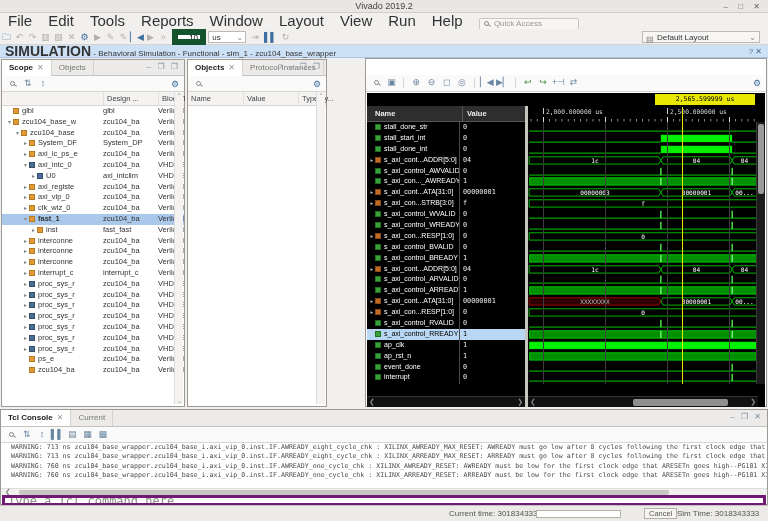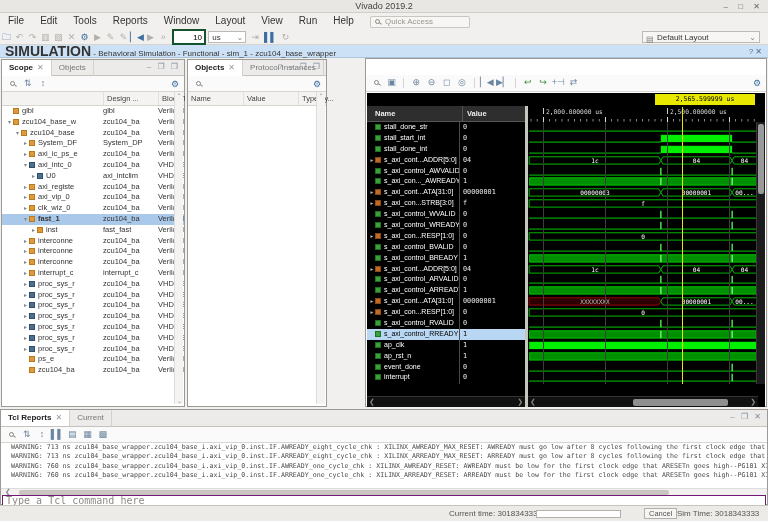--- a/index.html
+++ b/index.html
@@ -3,30 +3,30 @@
 <meta charset="utf-8">
 <style>
 *{margin:0;padding:0;box-sizing:border-box}
 html,body{width:768px;height:521px;overflow:hidden}
 body{font-family:"Liberation Sans",sans-serif;background:#f1f0ee;color:#333;position:relative;font-size:8px}
 .abs{position:absolute}
 
 #titlebar{left:0;top:0;width:768px;height:13px;background:#e9e7e4;border-bottom:1px solid #d0cecb;text-align:center;line-height:13px;font-size:9px;color:#444}
 #winbtns{right:4px;top:0;height:13px;line-height:13px;color:#666;font-size:8px;letter-spacing:4px}
 #menubar{left:0;top:13px;width:768px;height:16px;background:#f1f0ee;line-height:16px}
-.menu-item{display:inline-block;padding:0 8px;font-size:10px;color:#333}
+.menu-item{display:inline-block;padding:0 8px;font-size:15px;color:#333}
 #quickaccess{display:inline-block;width:100px;height:12px;border:1px solid #c9c6c2;background:#f7f6f5;border-radius:2px;vertical-align:middle;margin-left:6px;color:#9a968f;font-size:8px;line-height:10px;padding-left:14px;position:relative}
 .mag{width:5px;height:5px;border:1px solid #8a8680;border-radius:50%;display:inline-block;position:relative}
 .mag:after{content:"";position:absolute;width:3px;height:1px;background:#8a8680;right:-3px;bottom:-1px;transform:rotate(40deg)}
 #quickaccess .mag{position:absolute;left:4px;top:2px}
 #toolbar{left:0;top:29px;width:768px;height:16px;background:#f1f0ee;border-bottom:1px solid #d8d5d1;line-height:15px}
 .tbi{display:inline-block;min-width:13px;text-align:center;font-size:9px;color:#b3afa9;vertical-align:middle}
 .tbi.on{color:#3c6e9f}
 .tbsep{display:inline-block;width:1px;height:10px;background:#d6d3cf;vertical-align:middle;margin:0 3px}
-#timebox{display:inline-block;width:34px;height:16px;border:2px solid #14532d;background:#fff;font-size:8px;text-align:right;padding-right:2px;vertical-align:middle}
+#timebox{display:inline-block;width:34px;height:16px;border:6px solid #14532d;background:#fff;font-size:8px;text-align:right;padding-right:2px;vertical-align:middle}
 #unitbox{display:inline-block;width:38px;height:12px;border:1px solid #bdbab5;background:#fff;font-size:8px;vertical-align:middle;line-height:11px;padding-left:3px;color:#333}
 #layoutbox{position:absolute;right:8px;top:2px;width:118px;height:12px;border:1px solid #bdbab5;background:#f7f6f5;font-size:8px;line-height:11px;padding-left:14px;color:#333}
 #simbar{left:0;top:45px;width:768px;height:13px;background:#cde1f6;border-bottom:1px solid #aac4de;line-height:13px;font-size:8px;color:#333;padding-left:5px}
 #simbar b{font-size:14px}
 #simbar .rt{position:absolute;right:6px;top:0;color:#4a6f94}
 
 .panel{position:absolute;background:#fff;border:1px solid #9d9a96}
 .ptabs{position:absolute;left:0;top:0;right:0;height:16px;background:#ecebe9;border-bottom:1px solid #c5c2be}
 .ptab{display:inline-block;height:16px;line-height:15px;padding:0 7px;font-size:8px;color:#777;border-right:1px solid #d5d2ce}
 .ptab.active{background:#fff;color:#222;font-weight:bold}
@@ -71,21 +71,21 @@
 #wv-cursor{position:absolute;width:1px;background:#e8e800;z-index:5}
 #wv-vscroll{position:absolute;right:0;top:29px;width:9px;height:262px;background:#1c1c1c;border-left:1px solid #3a3a3a}
 #wv-vscroll .thumb{position:absolute;left:1px;right:1px;top:2px;height:70px;background:#9a9a9a;border-radius:2px}
 .hscroll{position:absolute;height:11px;background:#111;border-top:1px solid #333;color:#888;font-size:7px;line-height:10px}
 .hscroll .thumb{position:absolute;top:2px;height:7px;background:#8f8f8f;border-radius:2px}
 
 #tcl-output{position:absolute;left:0;right:0;top:33px;height:45px;background:#fff;overflow:hidden}
 .cline{font-family:"DejaVu Sans Mono",monospace;font-size:6.6px;line-height:9.4px;color:#4a4a4a;white-space:pre;padding-left:10px}
 #tcl-hscroll{position:absolute;left:0;right:0;top:78px;height:7px;background:#f2f1ef;border-top:1px solid #ddd}
 #tcl-hscroll .thumb{position:absolute;left:18px;width:650px;top:1px;height:5px;background:#c9c6c2;border-radius:2px}
-#tcl-input{position:absolute;left:1px;right:1px;top:85px;height:11px;border:1px solid #701a75;background:#fff;font-family:"DejaVu Sans Mono",monospace;font-size:10px;color:#333;padding-left:3px}
+#tcl-input{position:absolute;left:1px;right:1px;top:85px;height:11px;border:3px solid #701a75;background:#fff;font-family:"DejaVu Sans Mono",monospace;font-size:12px;color:#333;padding-left:3px}
 #tcl-input::placeholder{color:#8f8b86}
 
 #statusbar{left:0;top:505px;width:768px;height:16px;background:#ecebe8;border-top:1px solid #c7c4c0;font-size:8px;color:#555;line-height:15px}
 #progress{position:absolute;left:536px;top:4px;width:85px;height:8px;background:#fff;border:1px solid #b3b0ab}
 #cancelbtn{position:absolute;left:644px;top:2px;height:11px;line-height:10px;padding:0 4px;border:1px solid #b3b0ab;background:#f6f5f3;color:#555;font-size:7.5px}
 .gutter{position:absolute;right:1px;width:9px;background:#f4f3f1;border-left:1px solid #ddd;color:#8a8a8a;font-size:6px;text-align:center}
 </style>
 </head>
 <body>
 
@@ -444,21 +444,21 @@
     <div class="hscroll" style="left:161px;width:230px;top:303px">
         <span style="position:absolute;left:2px">❮</span>
         <div class="thumb" style="left:105px;width:95px"></div>
         <span style="position:absolute;right:2px">❯</span>
       </div>
   </div>
 </div>
 
 <div class="panel" id="tcl-panel" style="left:0;top:409px;width:768px;height:96px">
   <div class="ptabs" style="height:17px">
-    <span class="ptab active"><span>Tcl Reports</span><span class="x">✕</span></span><span class="ptab"><span>Current</span></span>
+    <span class="ptab active"><span>Tcl Console</span><span class="x">✕</span></span><span class="ptab"><span>Current</span></span>
     <span class="pbtns">– ❐ ✕</span>
   </div>
   <div class="ptoolbar" style="top:17px">
     <span class="tbi"><span class="mag"></span></span>
     <span class="tbi">⇅</span>
     <span class="tbi">↕</span>
     <span class="tbi on">▌▌</span>
     <span class="tbi">▤</span>
     <span class="tbi">▦</span>
     <span class="tbi">▩</span>

